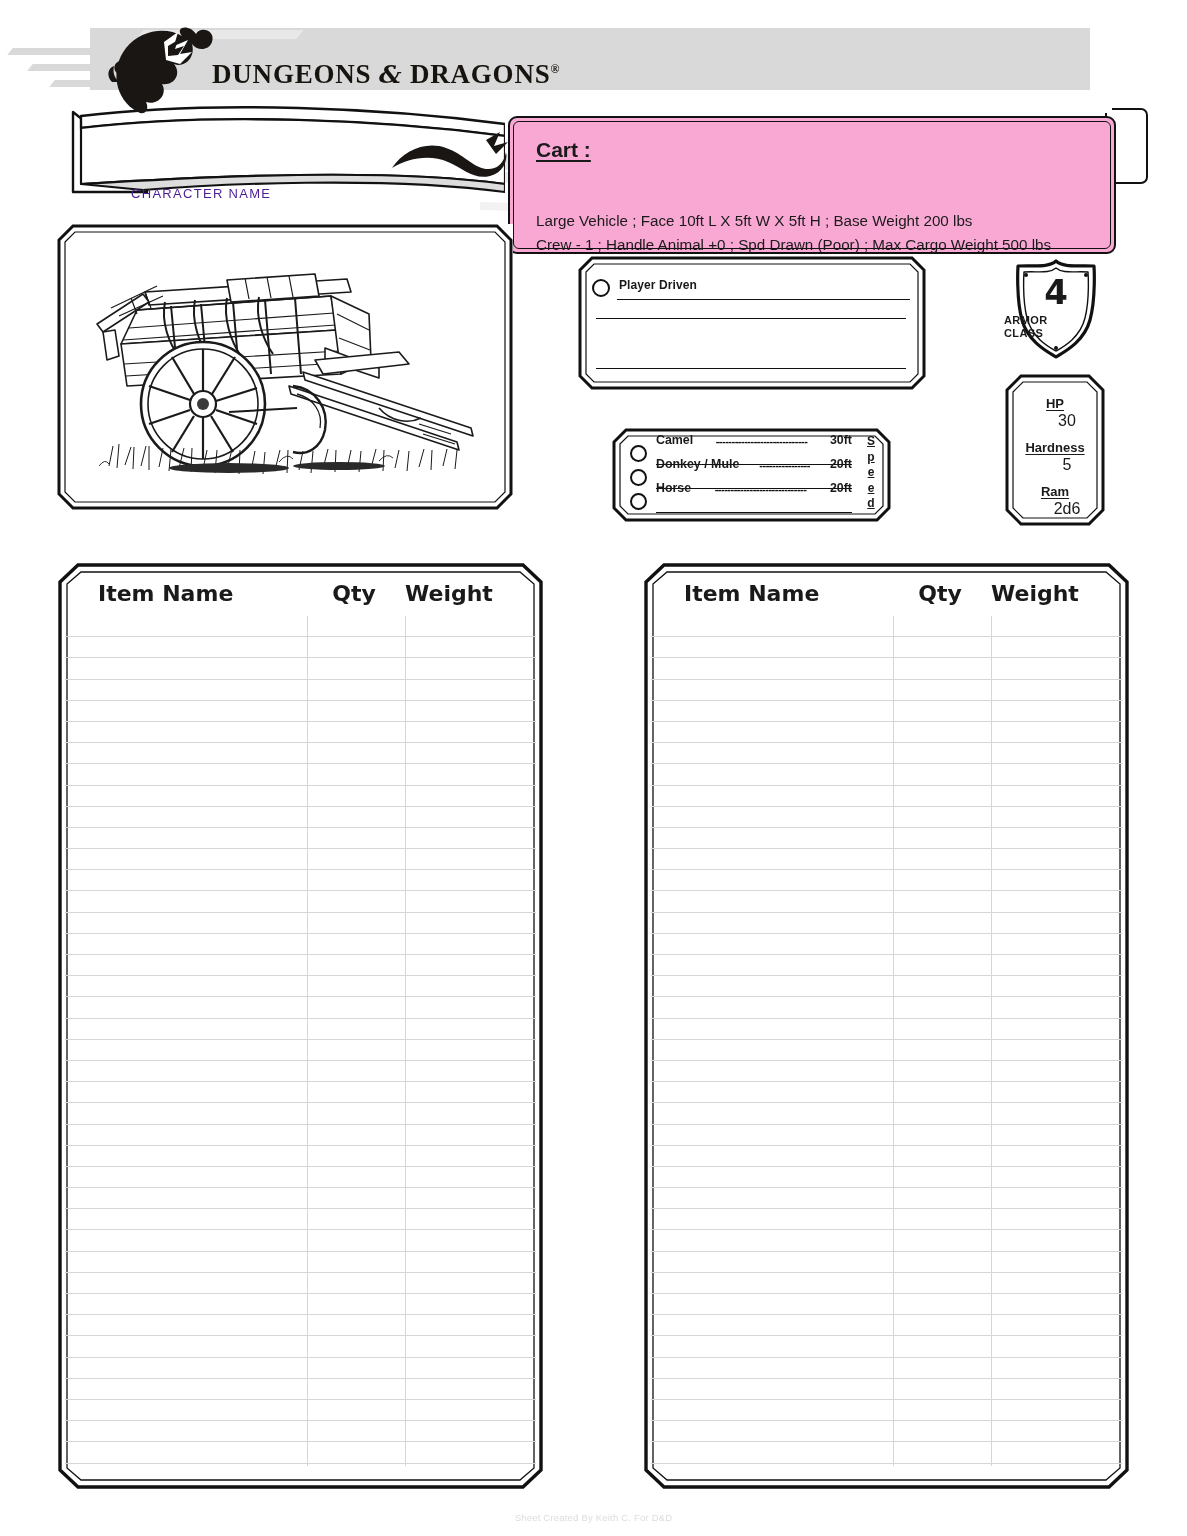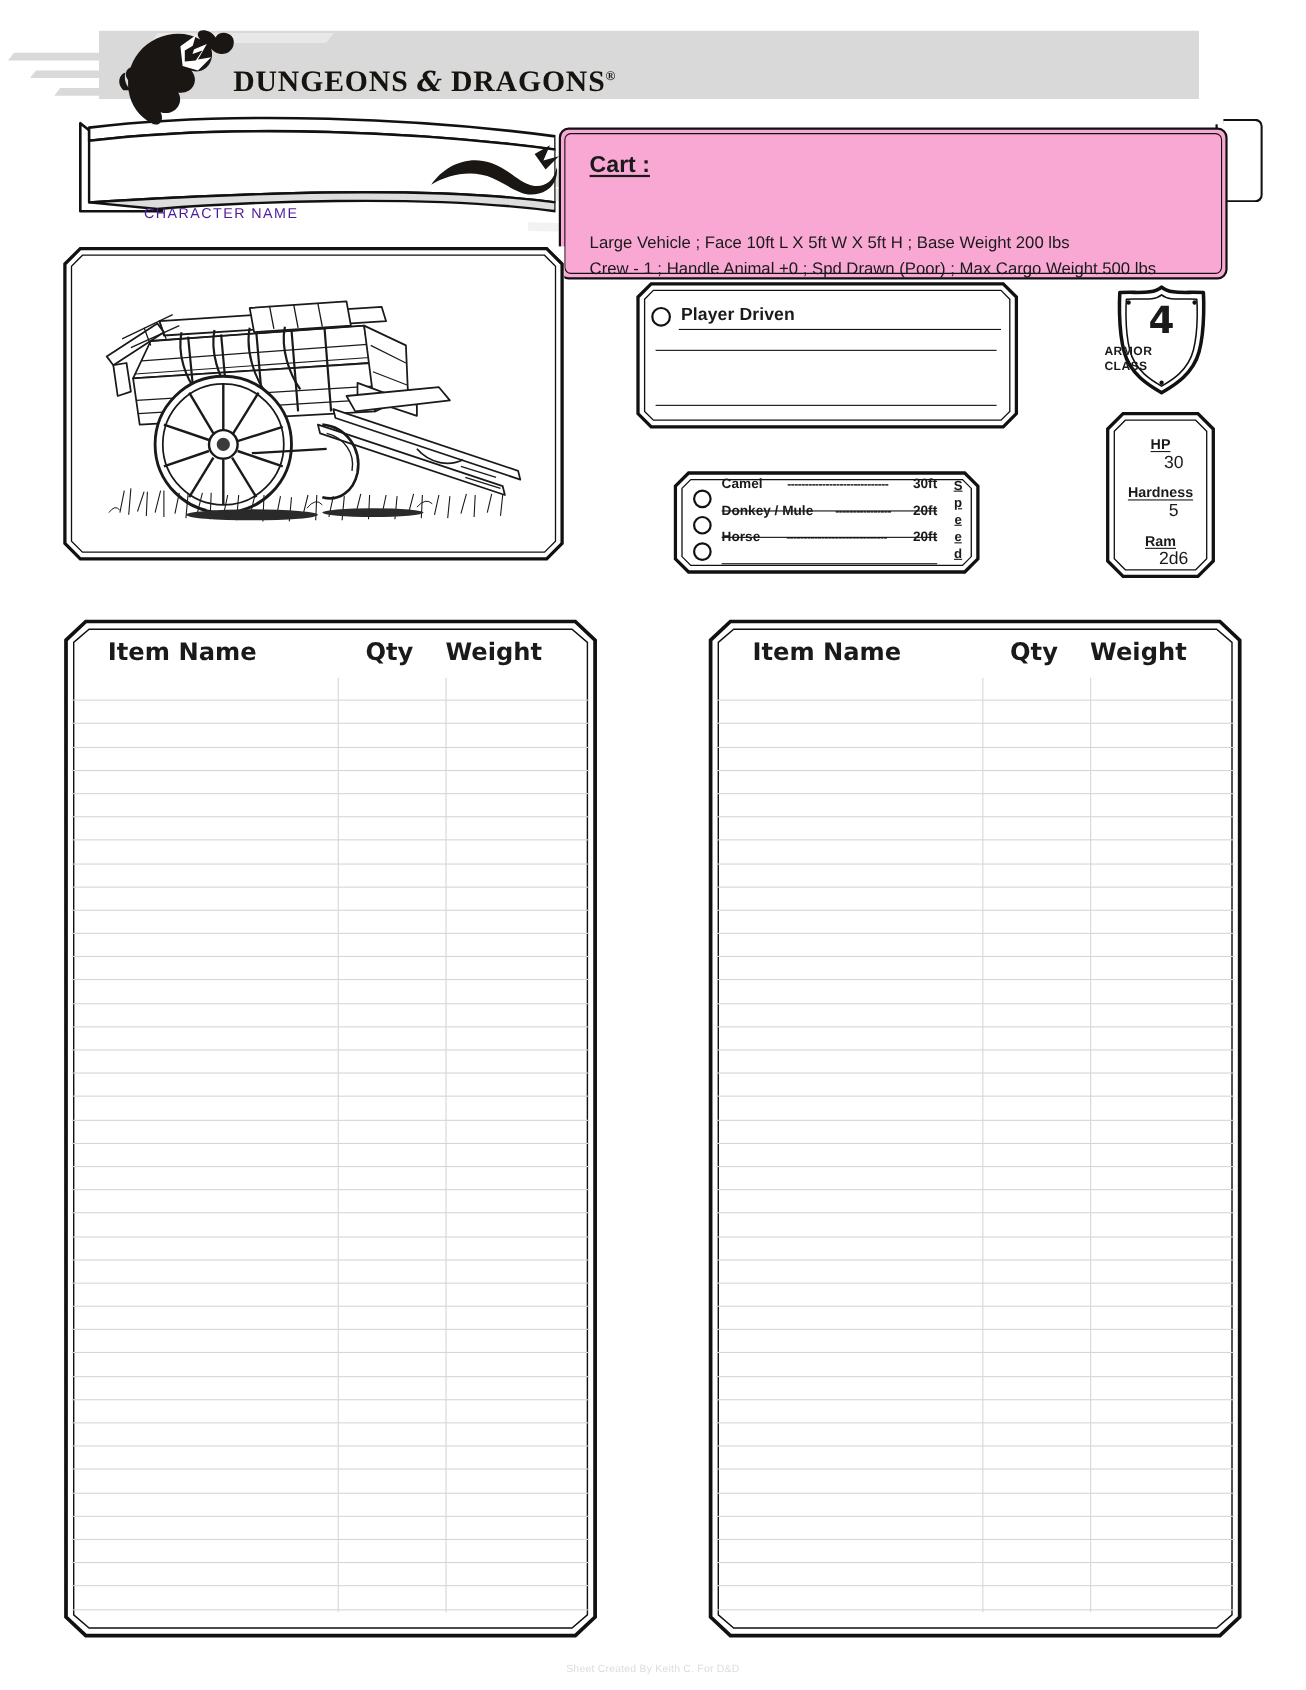--- a/index.html
+++ b/index.html
@@ -79,21 +79,21 @@
 
   
   .driver-box { left:578px; top:256px; width:348px; height:134px; }
   .opt-row { position:absolute; left:14px; width:318px; height:26px; }
   .opt-radio {
     position:absolute; left:0; top:3px; width:18px; height:18px;
     border:2.4px solid #111; border-radius:50%; background:#fff;
   }
   .opt-label {
     position:absolute; left:27px; top:2px;
-    font-size:16px; font-weight:bold; letter-spacing:0.1px;
+    font-size:12px; font-weight:bold; letter-spacing:0.1px;
   }
   .opt-line { position:absolute; left:25px; right:0; bottom:2px; border-bottom:1.5px solid #111; }
   .blank-line { position:absolute; left:18px; width:310px; border-bottom:1.5px solid #111; }
 
   
   .speed-box { left:612px; top:428px; width:279px; height:94px; }
   .sp-row { position:absolute; left:18px; width:222px; height:24px; }
   .sp-radio {
     position:absolute; left:0; top:3px; width:17px; height:17px;
     border:2.2px solid #111; border-radius:50%; background:#fff;

